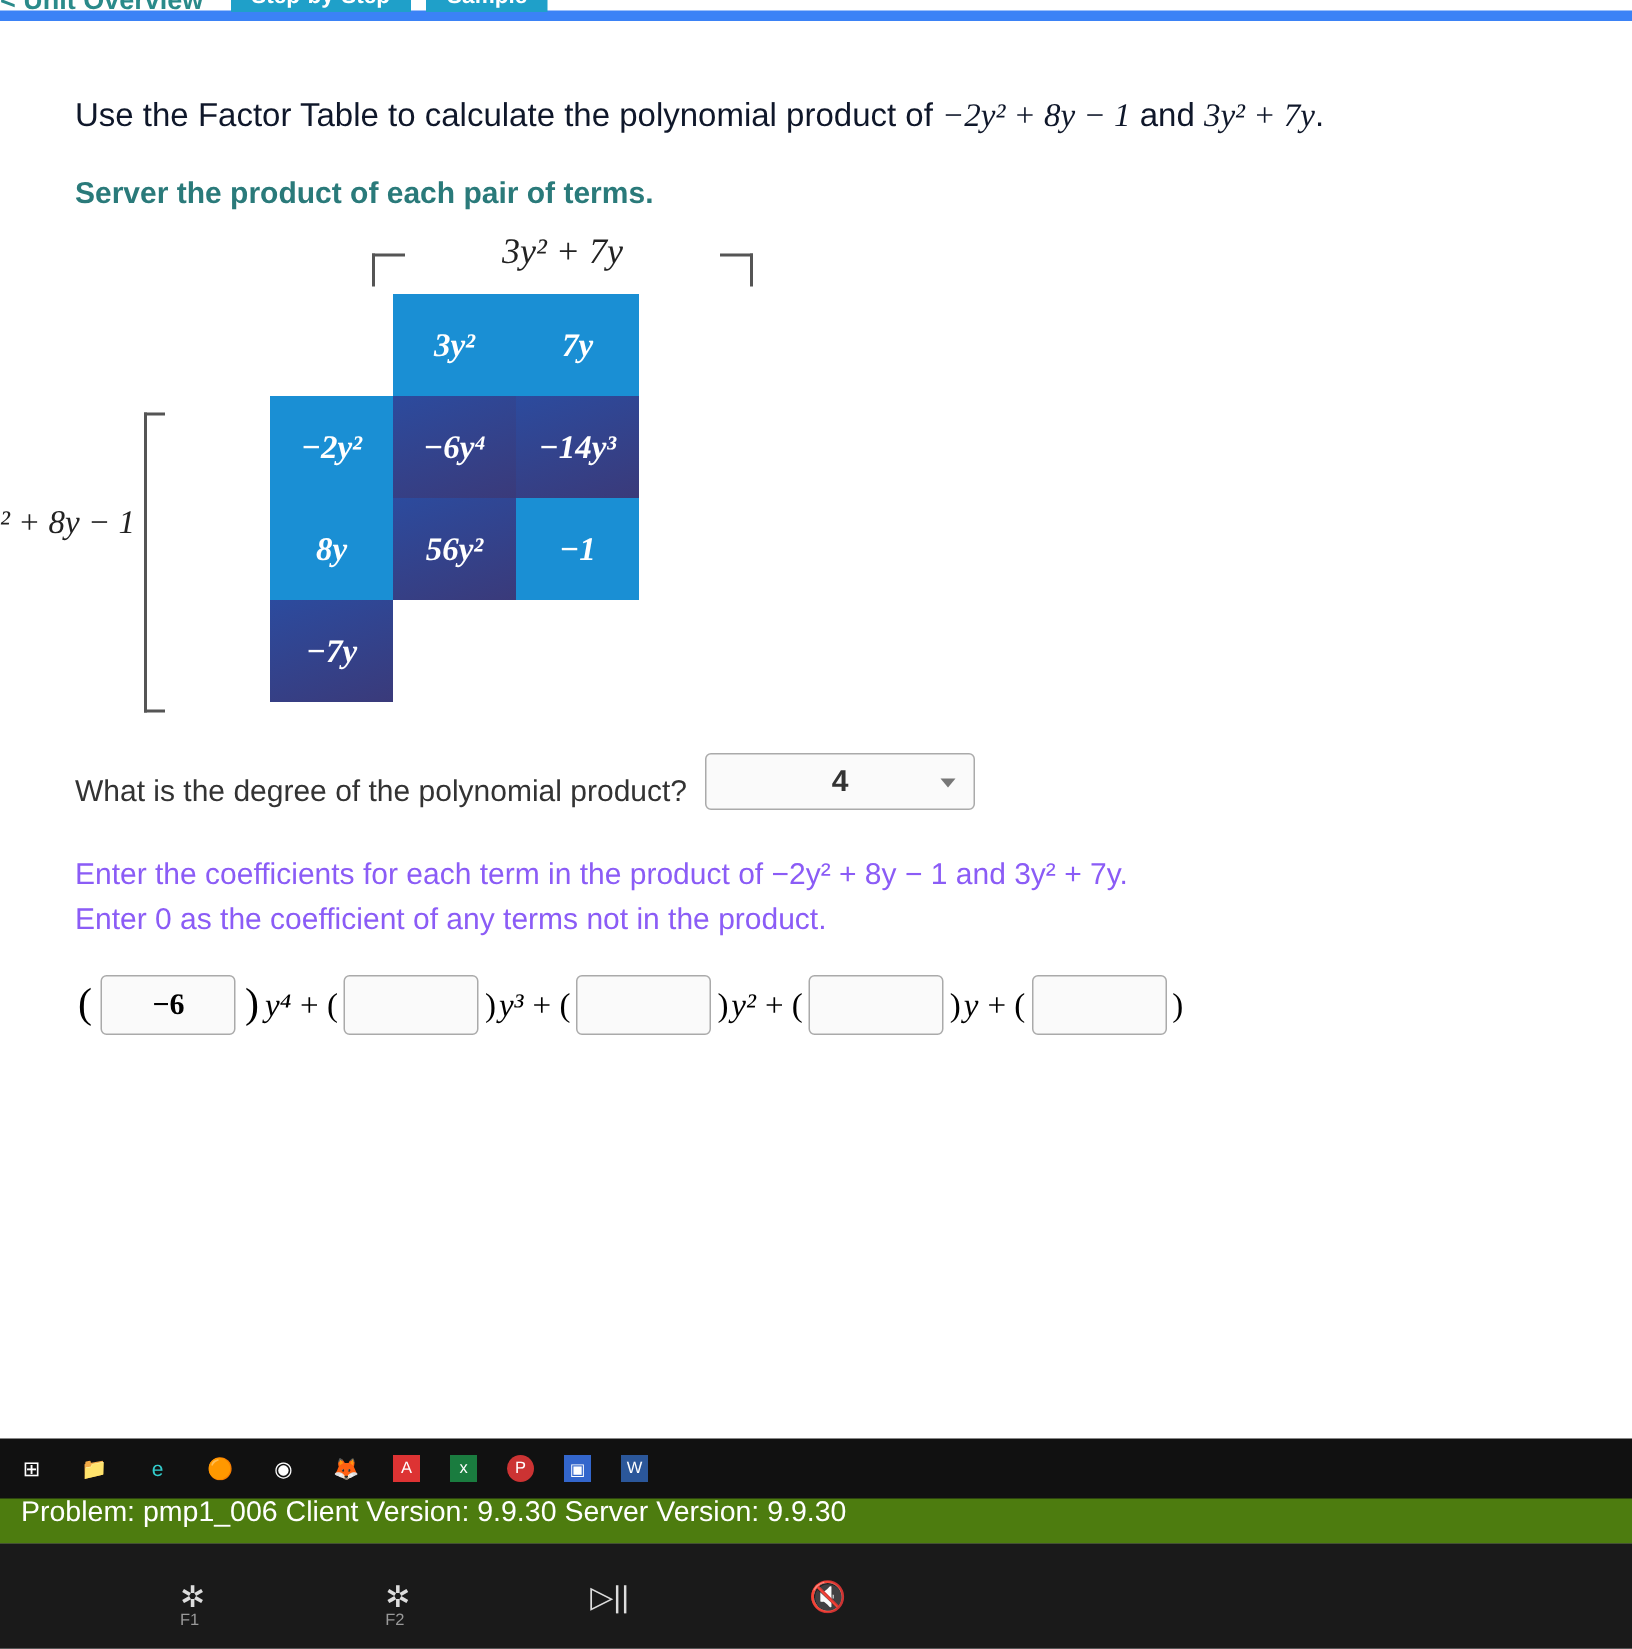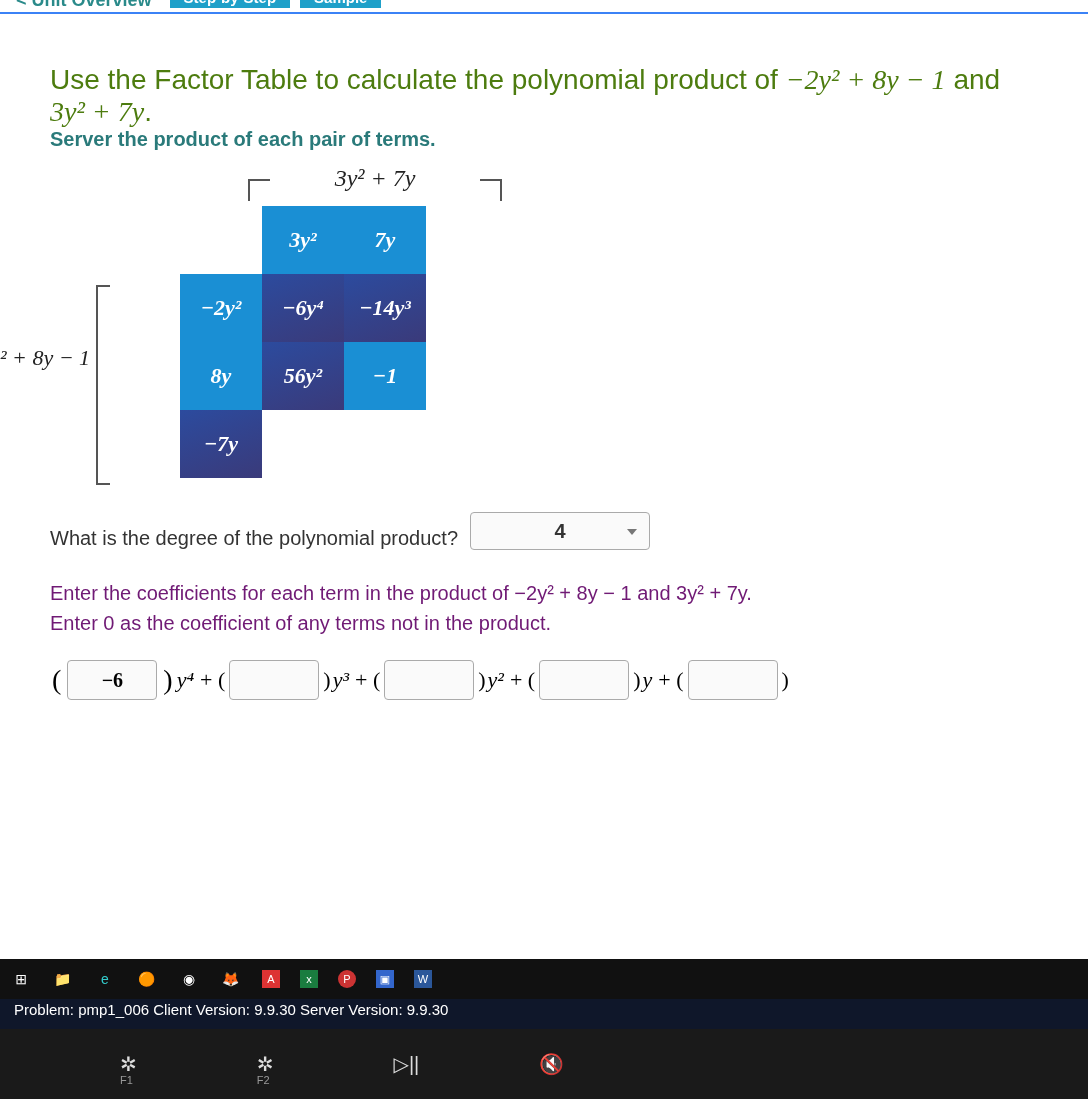--- a/index.html
+++ b/index.html
@@ -12,24 +12,24 @@
   position:relative;
 }
 .screen {
   position:absolute;
   top:0; left:0; right:0; bottom:70px;
   background:#f5f5f5;
 }
 .topbar {
   height:14px;
   background:#fff;
-  border-bottom:2px solid #3b82f6;
+  border-bottom:7px solid #3b82f6;
   display:flex;
   align-items:flex-start;
-  padding-left:16px;
+  padding-left:0;
 }
 .nav-link {
   color:#2a8a8a;
   font-size:18px;
   font-weight:600;
   margin-right:18px;
   line-height:12px;
   transform:translateY(-6px);
 }
 .pill {
@@ -45,22 +45,23 @@
   transform:translateY(-6px);
 }
 .content {
   background:#fff;
   margin:0 0 0 0;
   padding:50px 50px 30px 50px;
   height:calc(100% - 54px);
   position:relative;
 }
 .instr {
-  font-size:28px;
-  color:#4d7c0f;
+  font-size:22px;
+  color:#0f172a;
+  margin-bottom:28px;
 }
 .math { font-style:italic; font-family:"Times New Roman", serif; }
 .sub-instr {
   font-size:20px;
   font-weight:700;
   color:#2a7a7a;
   margin-bottom:14px;
 }
 .table-wrap {
   position:relative;
@@ -156,21 +157,21 @@
   position:absolute;
   right:12px;
   top:16px;
   width:0;height:0;
   border-left:5px solid transparent;
   border-right:5px solid transparent;
   border-top:6px solid #777;
 }
 .coeff-instr {
   font-size:20px;
-  color:#701a75;
+  color:#8b5cf6;
   line-height:1.5;
   margin-bottom:22px;
 }
 .coeff-row {
   display:flex;
   align-items:center;
   font-size:22px;
   font-family:"Times New Roman", serif;
 }
 .coeff-row .paren { font-size:28px; padding:0 2px; }
@@ -185,23 +186,23 @@
   justify-content:center;
   font-size:20px;
   font-weight:700;
   margin:0 4px;
 }
 .term { font-style:italic; margin:0 6px 0 2px; }
 .footer {
   position:absolute;
   left:0; right:0; bottom:0;
   height:40px;
-  background:#0f172a;
+  background:#4d7c0f;
   color:#fff;
-  font-size:15px;
+  font-size:19px;
   display:flex;
   align-items:center;
   padding-left:14px;
 }
 .taskbar {
   position:absolute;
   left:0; right:0;
   bottom:70px;
   transform:translateY(100%);
   height:40px;

